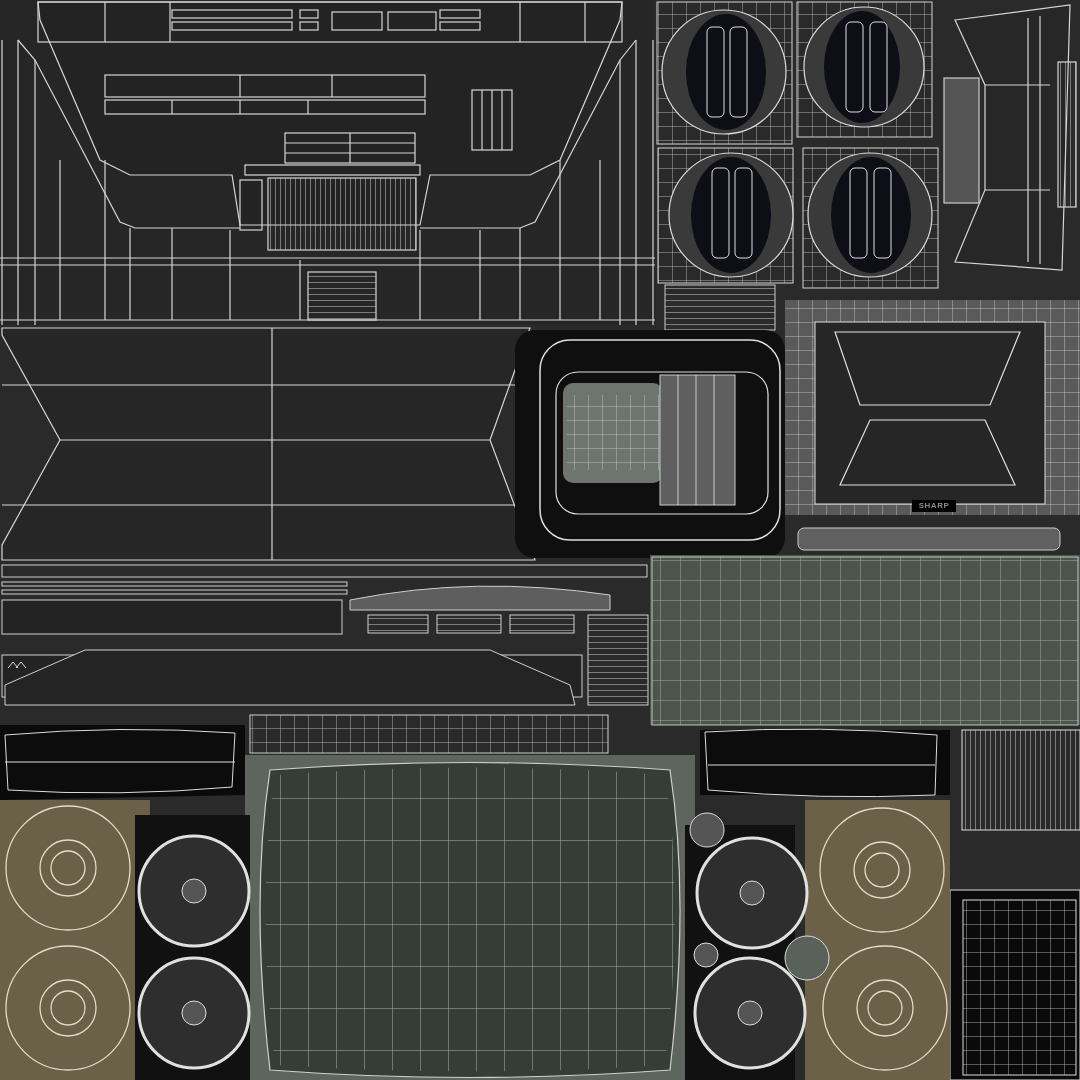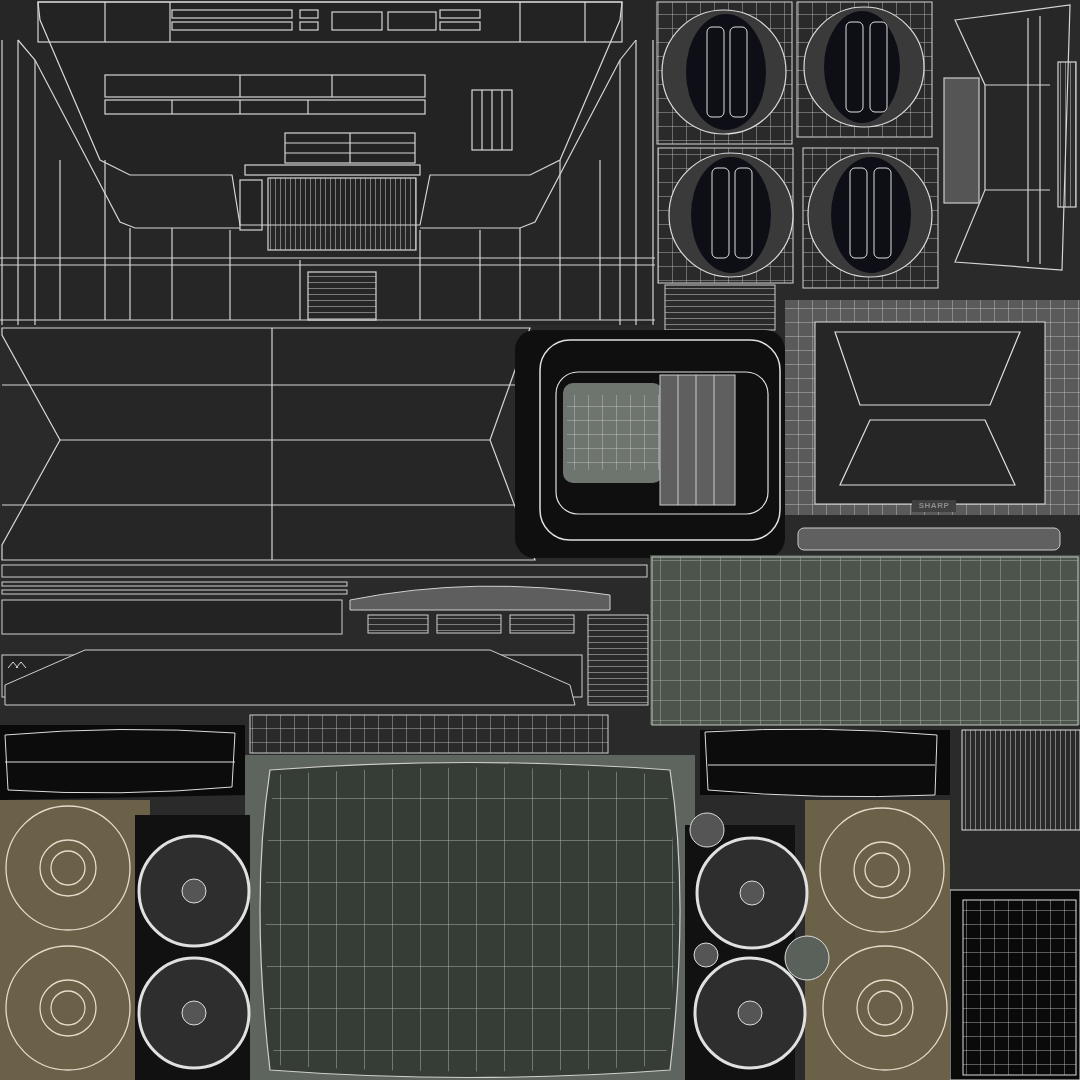--- a/index.html
+++ b/index.html
@@ -1,19 +1,19 @@
 <!DOCTYPE html>
 <html><head>
 <meta charset="utf-8">
 <style>
   html,body{margin:0;padding:0;background:#2a2a2a;}
   body{width:1080px;height:1080px;overflow:hidden;font-family:"DejaVu Sans",sans-serif;}
   #canvas{position:relative;width:1080px;height:1080px;}
   svg{position:absolute;left:0;top:0;}
-  .brand{position:absolute;left:912px;top:500px;width:44px;height:12px;background:#404040;color:#8a8a8a;font-size:8px;font-weight:bold;line-height:12px;text-align:center;letter-spacing:0.5px;font-family:"Liberation Sans",sans-serif;}
+  .brand{position:absolute;left:912px;top:500px;width:44px;height:12px;background:#000000;color:#8a8a8a;font-size:8px;font-weight:bold;line-height:12px;text-align:center;letter-spacing:0.5px;font-family:"Liberation Sans",sans-serif;}
 </style>
 </head>
 <body>
 
 <div id="canvas">
 <svg width="1080" height="1080" viewBox="0 0 1080 1080">
   <defs>
     <pattern id="gridGreen" width="20" height="20" patternUnits="userSpaceOnUse">
       <path d="M20 0 L0 0 0 20" fill="none" stroke="#b8bcb8" stroke-width="0.8"></path>
     </pattern>

